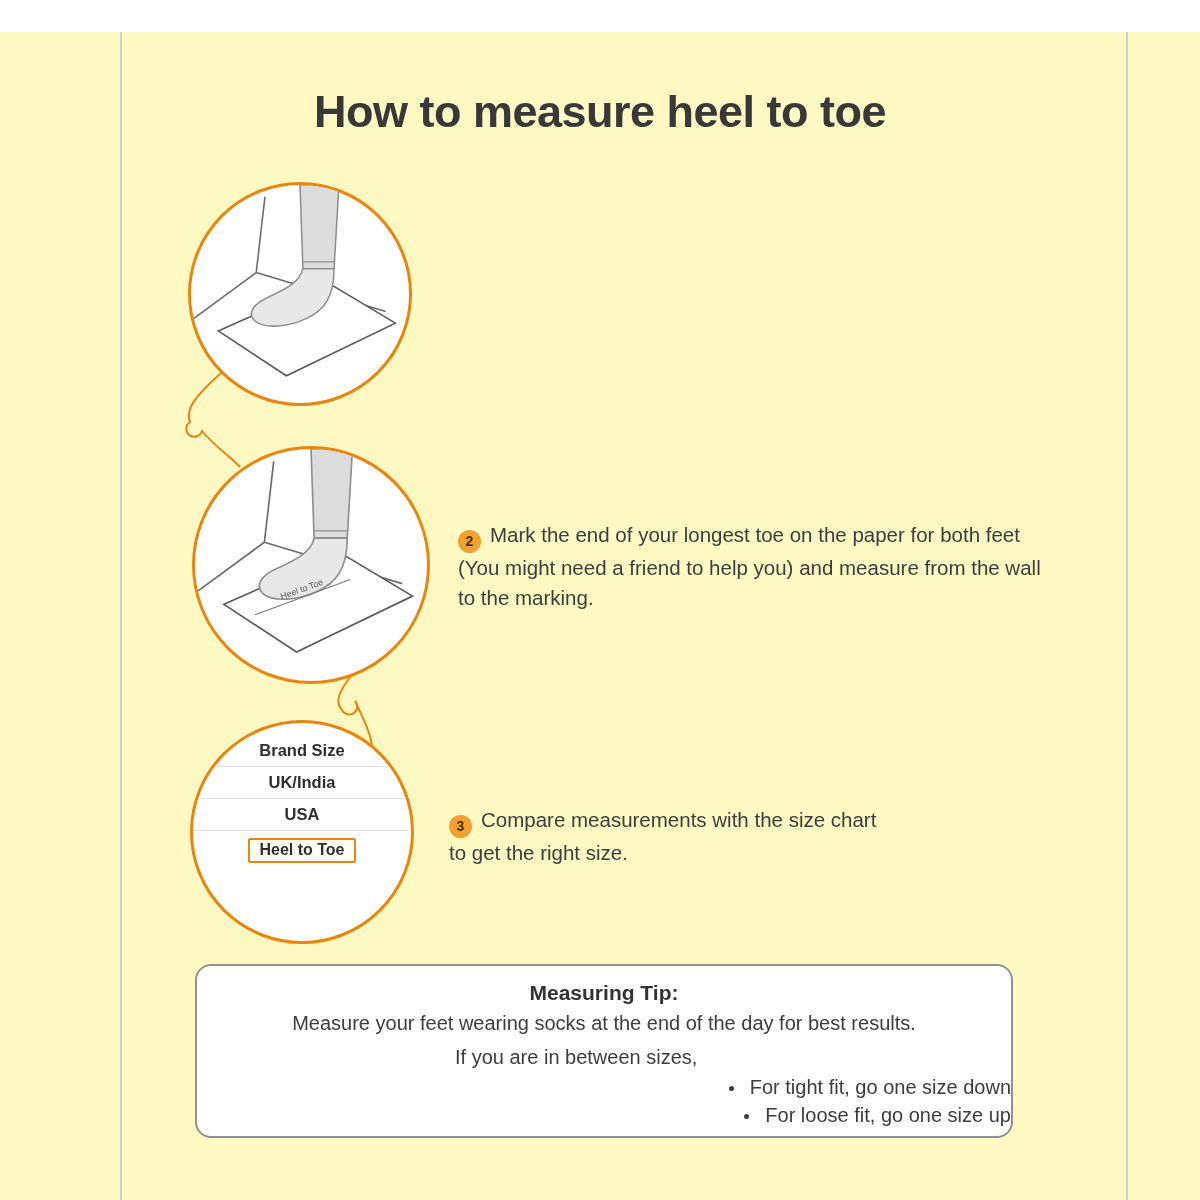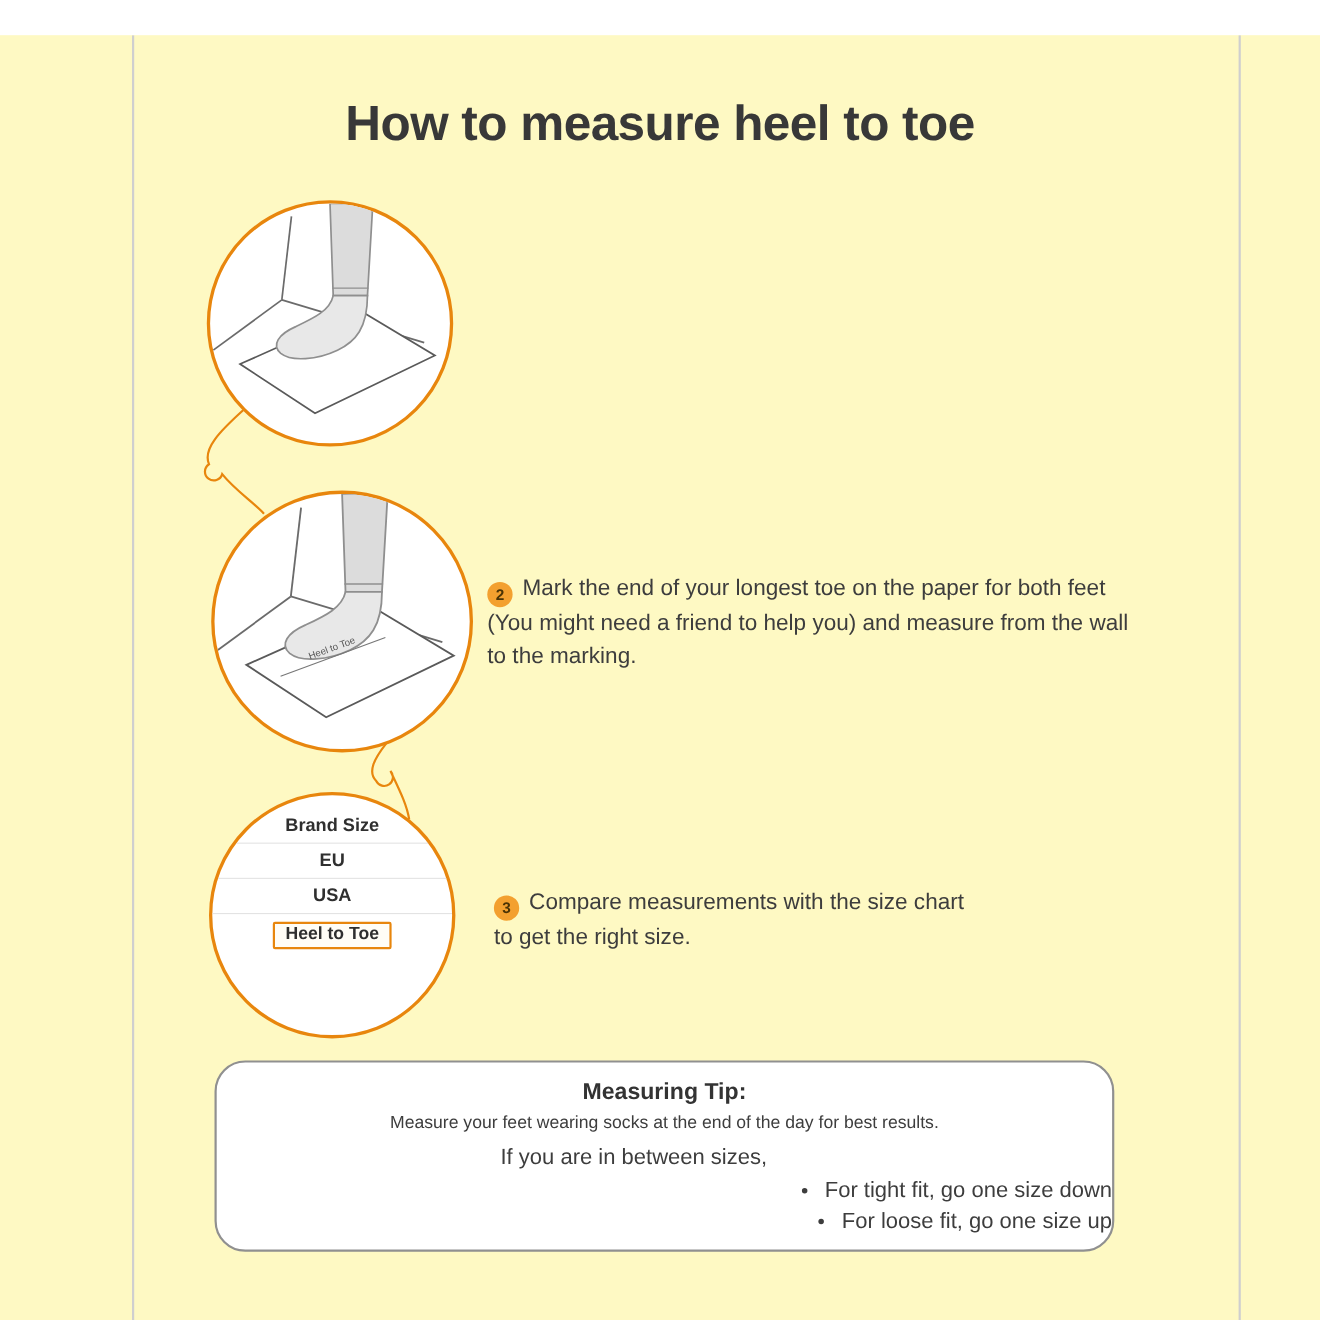--- a/index.html
+++ b/index.html
@@ -18,37 +18,37 @@
   #circle-2{left:192px;top:414px;width:238px;height:238px;}
   #circle-3{left:190px;top:688px;width:224px;height:224px;}
   .fill-svg{position:absolute;left:0;top:0;width:100%;height:100%;}
 
   .connector{position:absolute;}
   #connector-1{left:176px;top:340px;width:80px;height:100px;}
   #connector-2{left:330px;top:640px;width:80px;height:80px;}
 
   .step{position:absolute;font-size:20.5px;line-height:30px;color:#3d3d3d;}
   #step-1{left:449px;top:223px;width:502px;}
-  #step-2{left:443px;top:488px;width:600px;}
+  #step-2{left:458px;top:488px;width:600px;}
   #step-3{left:449px;top:773px;width:430px;}
   .badge{display:inline-flex;align-items:center;justify-content:center;
          width:23px;height:23px;border-radius:50%;background:#F3A02F;color:#4a3305;
          font-size:14px;font-weight:700;margin-right:9px;vertical-align:-4px;}
 
   .chart-rows{position:absolute;left:0;right:0;top:12px;}
   .chart-row{height:31px;display:flex;align-items:center;justify-content:center;
              font-size:16.5px;font-weight:700;color:#2f2f2f;border-bottom:1px solid #e3e3e3;}
   .chart-row:last-child{border-bottom:none;height:38px;}
   .pill{display:inline-block;border:2px solid #E8860D;border-radius:2px;background:#fffdf6;
         padding:1px 9px 2px;font-size:16px;font-weight:700;}
 
   .tip-box{position:absolute;left:195px;top:932px;width:818px;height:174px;box-sizing:border-box;
-           border:2px solid #909090;border-radius:28px;background:#fff;}
+           border:2px solid #909090;border-radius:16px;background:#fff;}
   .tip-title{text-align:center;margin-top:15px;font-size:21px;font-weight:700;color:#333;}
-  .tip-line1{text-align:center;margin-top:7px;font-size:16px;}
+  .tip-line1{text-align:center;margin-top:7px;font-size:20px;}
   .tip-sub{margin:8px 0 0 258px;font-size:20px;line-height:28px;}
   .tip-bullets{list-style:none;margin:2px 0 0;padding:0 0 0 8px;font-size:20px;text-align:right;}
   .tip-bullets li{line-height:28px;}
   .tip-bullets li::before{content:"";display:inline-block;width:5px;height:5px;border-radius:50%;
                           background:#3d3d3d;margin-right:16px;vertical-align:3px;}
 
   .footer{position:absolute;top:1136px;left:0;right:0;display:flex;justify-content:center;
           align-items:center;gap:14px;font-size:20px;font-weight:700;color:#2f2f2f;}
   .footer-dot{width:6px;height:6px;border-radius:50%;background:#2f2f2f;}
 </style>
@@ -101,21 +101,21 @@
   <svg class="connector" id="connector-2" viewBox="0 0 80 80">
     <path d="M21,4 C10,18 4,30 12,38 a8,8 0 1,0 13,-9 C34,48 40,60 42,73" stroke="#E8860D" stroke-width="2" fill="none"></path>
   </svg>
 
   <div class="circle" id="circle-3">
     <div class="chart-rows">
       <div class="chart-row">
         <span>Brand Size</span>
       </div>
       <div class="chart-row">
-        <span>EU</span>
+        <span>UK/India</span>
       </div>
       <div class="chart-row">
         <span>USA</span>
       </div>
       <div class="chart-row">
         <span class="pill">Heel to Toe</span>
       </div>
     </div>
   </div>
 

